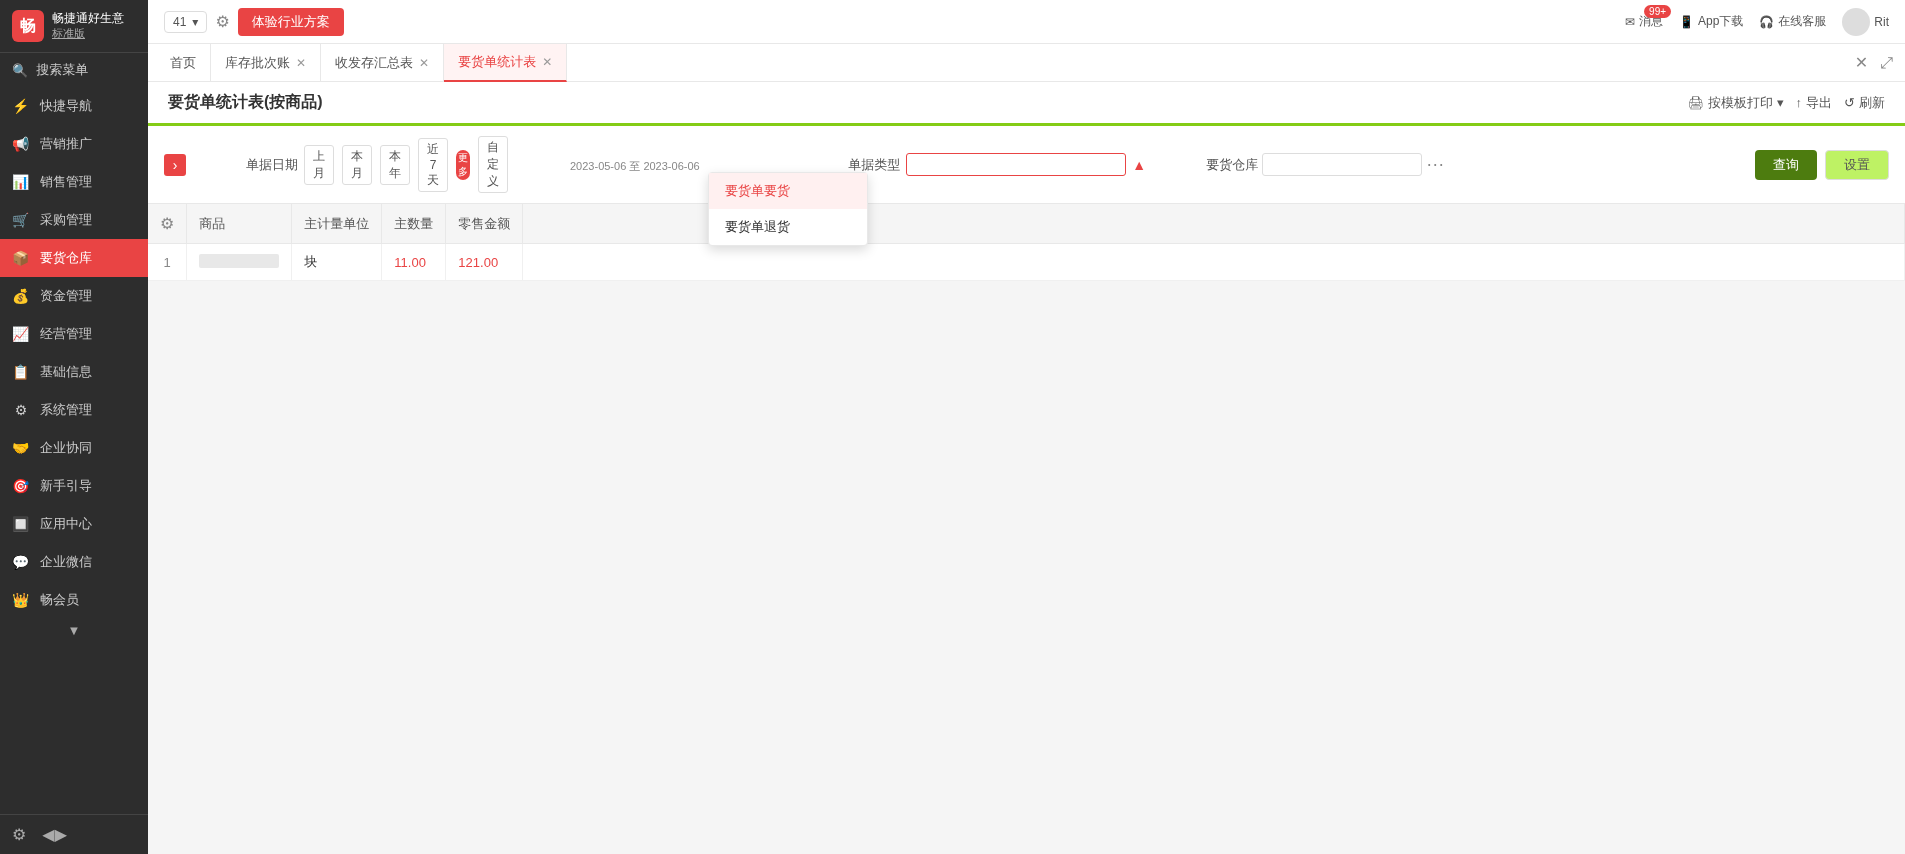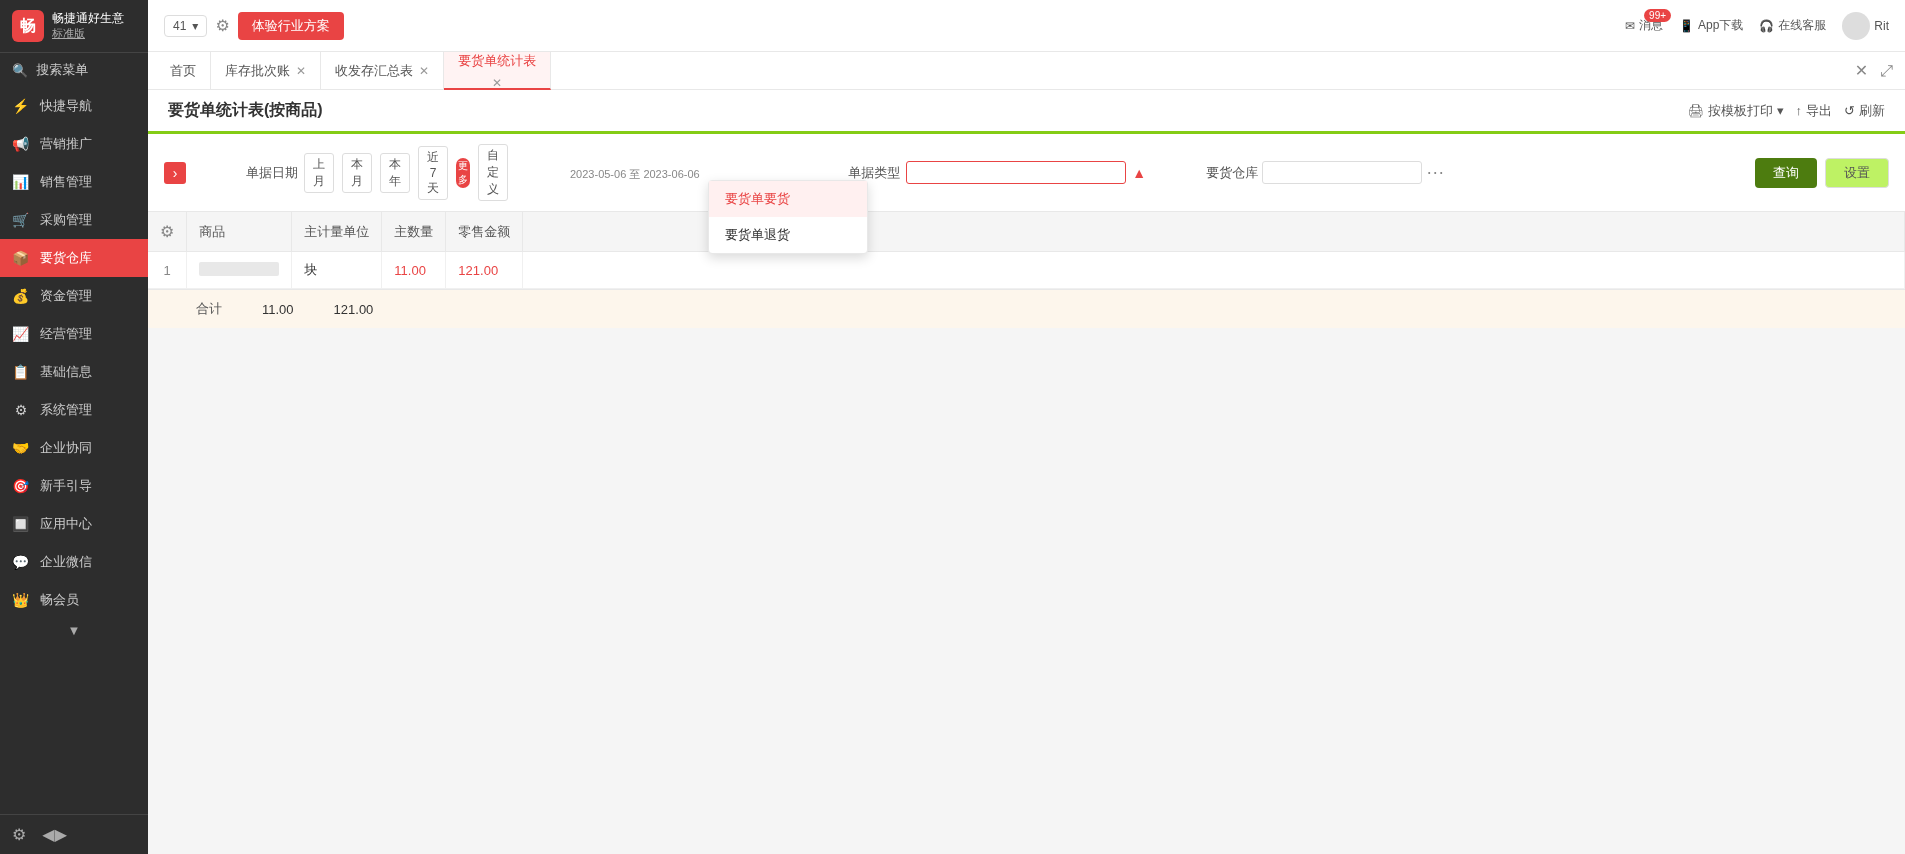--- a/index.html
+++ b/index.html
@@ -77,21 +77,21 @@
     .main-area {
       flex: 1;
       display: flex;
       flex-direction: column;
       overflow: hidden;
     }
 
     
     .topbar {
       background: #fff;
-      height: 52px;
+      height: 44px;
       display: flex;
       align-items: center;
       padding: 0 16px;
       border-bottom: 1px solid #e8e8e8;
       gap: 12px;
       flex-shrink: 0;
     }
     .topbar-left { display: flex; align-items: center; gap: 8px; flex: 1; }
     .topbar-company {
       display: flex;
@@ -149,21 +149,21 @@
       align-items: center;
       padding: 0 14px;
       height: 38px;
       font-size: 13px;
       color: #555;
       cursor: pointer;
       border-right: 1px solid #e8e8e8;
       gap: 6px;
       white-space: nowrap;
     }
-    .tab.active { background: #fff3f3; color: #e94444; border-bottom: 2px solid #e94444; flex-direction: column; }
+    .tab.active { background: #fff3f3; color: #e94444; border-bottom: 2px solid #e94444; }
     .tab-close { color: #999; font-size: 12px; cursor: pointer; }
     .tabbar-controls { margin-left: auto; display: flex; align-items: center; gap: 4px; }
     .tabbar-ctrl-btn { color: #888; font-size: 16px; cursor: pointer; padding: 2px 4px; }
 
     
     .content {
       flex: 1;
       overflow: auto;
       background: #f5f5f5;
       padding: 0;
@@ -570,24 +570,15 @@
             <td><span class="product-placeholder"></span></td>
             <td>块</td>
             <td class="num">11.00</td>
             <td class="num">121.00</td>
             <td></td>
           </tr>
         </tbody>
       </table>
     </div>
 
-    <div class="table-footer">
-      <span class="footer-label">合计</span>
-      <div class="footer-item">
-        <span class="footer-val">11.00</span>
-      </div>
-      <div class="footer-item">
-        <span class="footer-val">121.00</span>
-      </div>
-    </div>
 
   </div>
 </div>
 
 </body></html>

